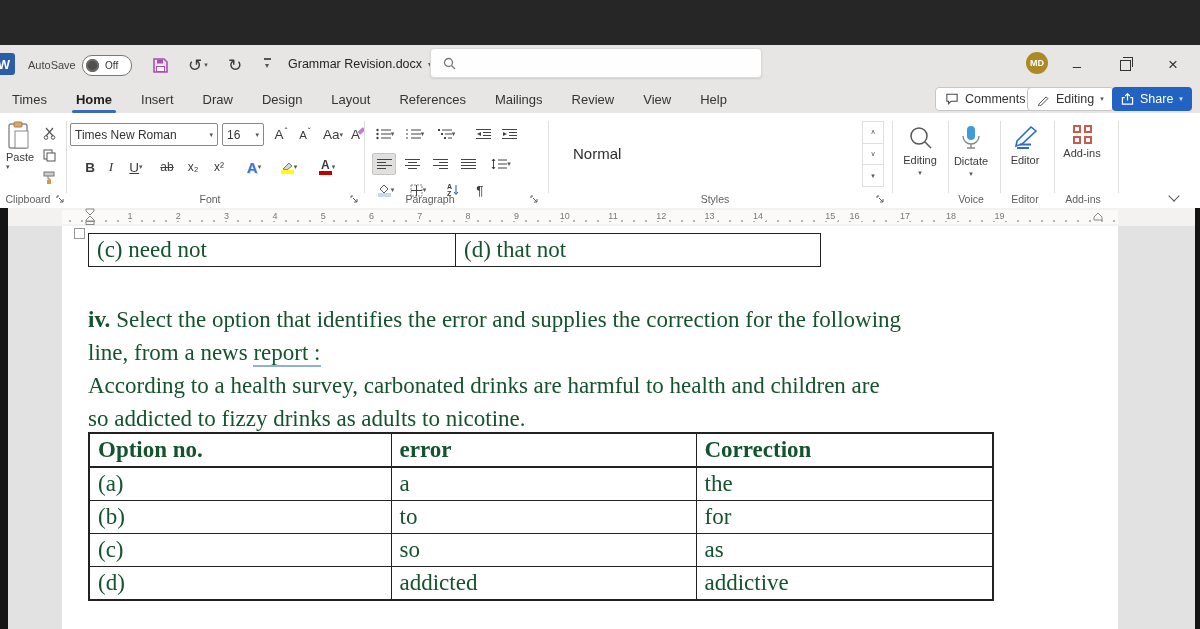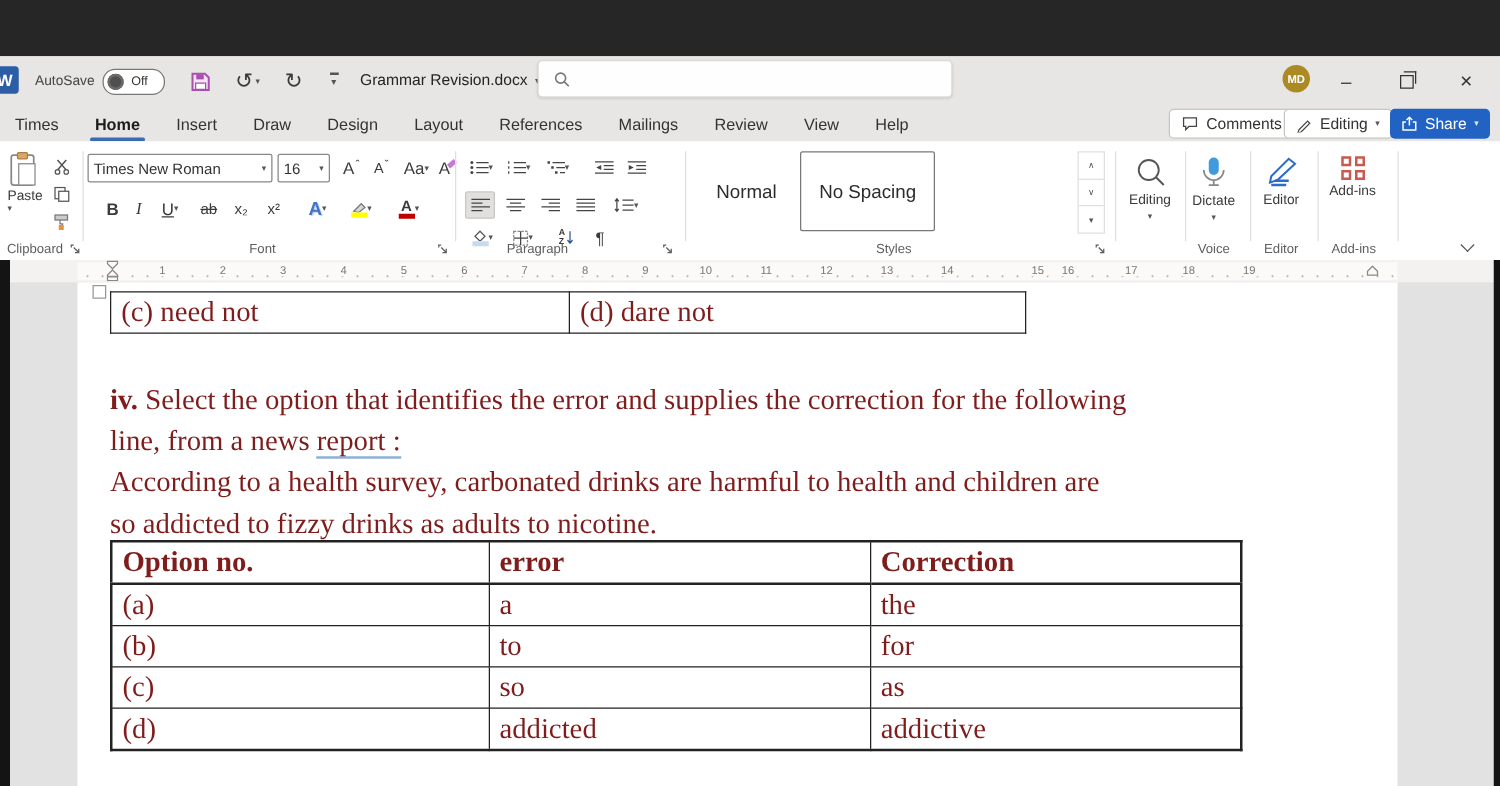--- a/index.html
+++ b/index.html
@@ -111,21 +111,21 @@
   .ruler{position:absolute;left:0;top:208px;width:1200px;height:18px;background:#f3f2f1;}
   .ruler-band{position:absolute;left:62px;top:2px;width:1056px;height:14px;background:#fbfaf9;
               background-image:radial-gradient(circle,#b3b1af 0.7px,transparent 1px);
               background-size:12px 14px;background-position:2px 4px;}
   .rnum{position:absolute;top:1px;transform:translateX(-50%);font-size:9px;color:#7a7876;
         background:#fbfaf9;padding:0 3px;}
   .marker{position:absolute;}
   
   .docarea{position:absolute;left:0;top:226px;width:1200px;height:403px;background:#e2e2e2;}
   .page{position:absolute;left:62px;top:0;width:1056px;height:403px;background:#fff;
-        font-family:"Liberation Serif","DejaVu Serif",serif;color:#7f1d1d;}
+        font-family:"Liberation Serif","DejaVu Serif",serif;color:#14532d;}
   .table-handle{position:absolute;left:12px;top:2px;width:9px;height:9px;border:1px solid #9a9896;background:#fff;}
   .ttable{position:absolute;left:26px;top:7px;border-collapse:collapse;table-layout:fixed;}
   .ttable td{border:1px solid #222;font-size:23px;padding:0 8px;height:32px;vertical-align:middle;}
   .qblock{position:absolute;left:26px;top:77px;font-size:23px;line-height:33px;white-space:nowrap;}
   .qblock .bold{font-weight:bold;}
   .qblock .ulink{border-bottom:2px solid #8fb0d8;}
   .qtable{position:absolute;left:26px;top:206px;border-collapse:collapse;table-layout:fixed;}
   .qtable th,.qtable td{border:1px solid #222;font-size:23px;padding:0 8px;height:32px;
                         text-align:left;vertical-align:middle;font-weight:normal;}
   .qtable th{font-weight:bold;border-bottom:2px solid #222;}
@@ -428,21 +428,20 @@
     <span class="glabel" style="left:370px;width:120px;">Paragraph</span>
     <div class="launcher" style="left:528px;">
       <svg width="9" height="9" viewBox="0 0 9 9">
         <path d="M1 3 V1 h2 M3 3 l4 4 M7 4 v3 h-3" stroke="#605e5c" fill="none"></path>
         </svg>
     </div>
     <div class="gdiv" style="left:548px;"></div>
 
     <div class="styles-gallery">
         <div class="style-card">Normal</div>
-        <div class="style-card selected">No Spacing</div>
       </div>
     <div class="styles-scroll">
       <div>∧</div>
       <div>∨</div>
       <div>▾</div>
     </div>
     <span class="glabel" style="left:660px;width:110px;">Styles</span>
     <div class="launcher" style="left:874px;">
       <svg width="9" height="9" viewBox="0 0 9 9">
         <path d="M1 3 V1 h2 M3 3 l4 4 M7 4 v3 h-3" stroke="#605e5c" fill="none"></path>
@@ -535,21 +534,21 @@
       <span class="table-handle"></span>
 
       <table class="ttable">
         <colgroup>
             <col style="width:367px">
             <col style="width:365px">
           </colgroup>
         <tbody>
             <tr>
           <td>(c) need not</td>
-          <td>(d) dare not</td>
+          <td>(d) that not</td>
         </tr>
       </tbody>
         </table>
 
       <div class="qblock">
         <div><span class="bold">iv.</span><span> Select the option that identifies the error and supplies the correction for the following</span></div>
         <div><span>line, from a news </span><span class="ulink">report :</span></div>
         <div><span>According to a health survey, carbonated drinks are harmful to health and children are</span></div>
         <div><span>so addicted to fizzy drinks as adults to nicotine.</span></div>
       </div>

